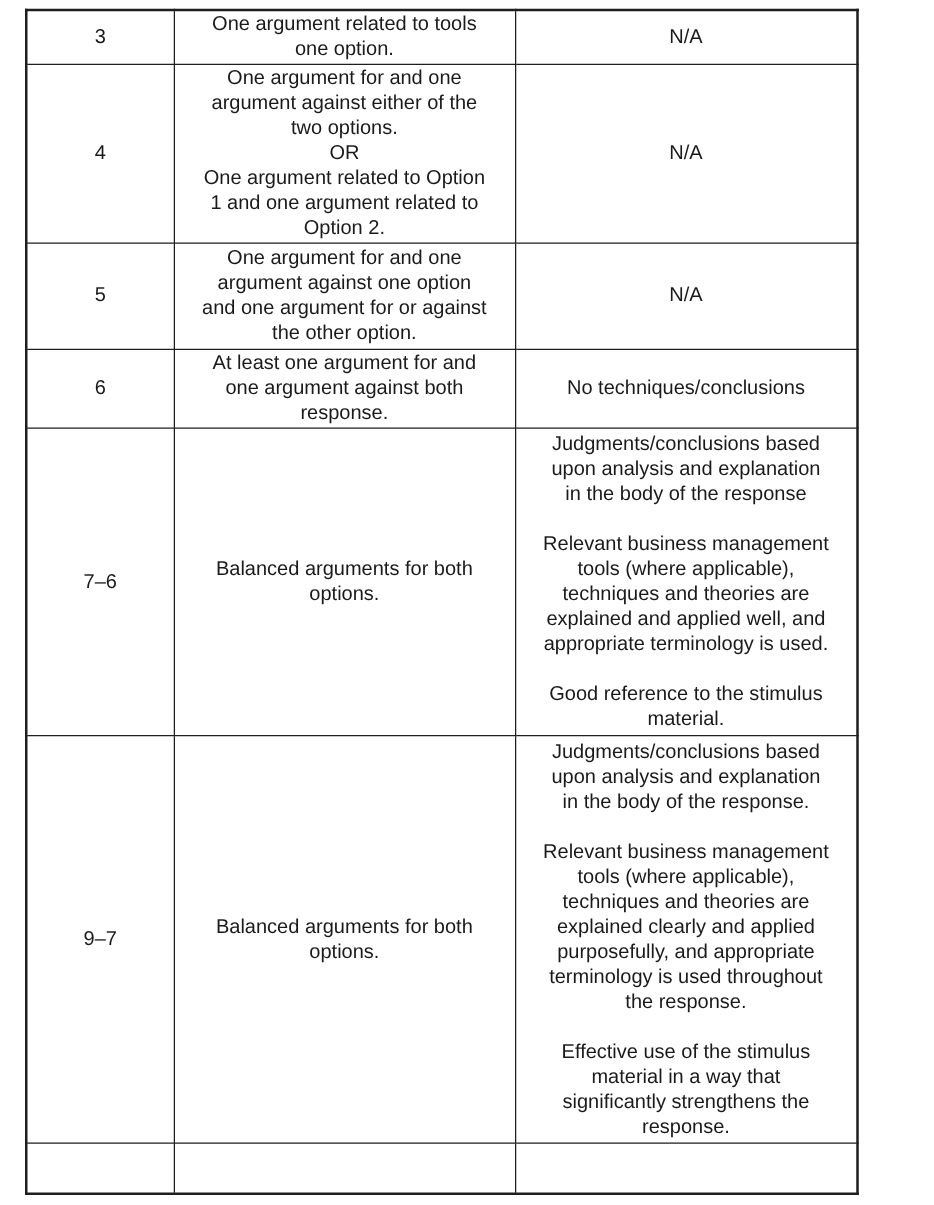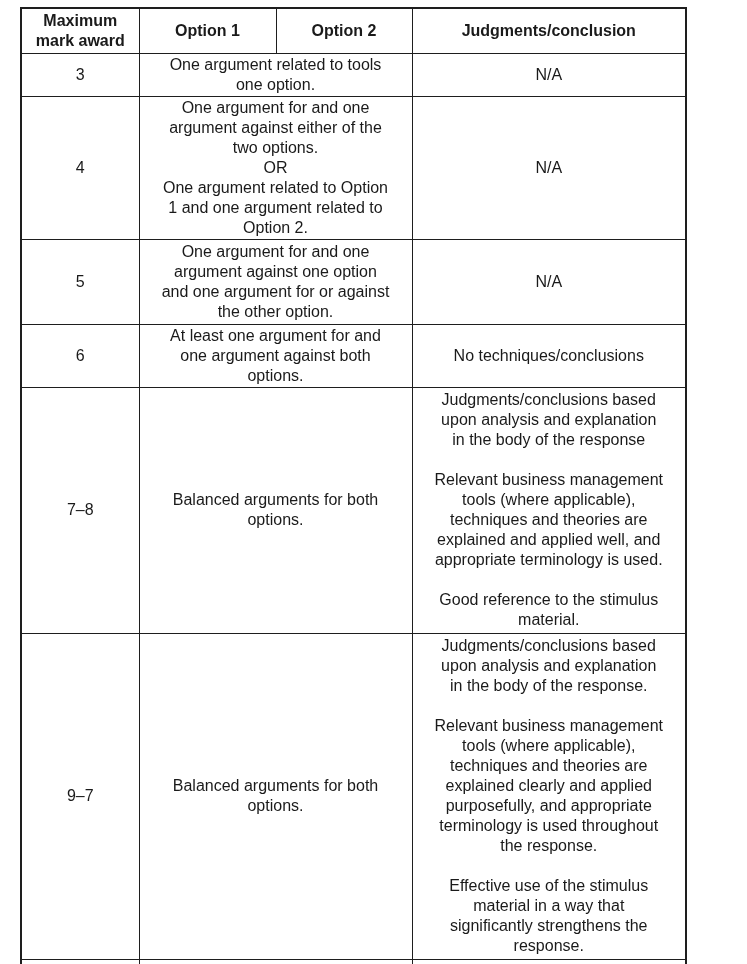--- a/index.html
+++ b/index.html
@@ -59,27 +59,20 @@
 
 <table class="markscheme">
   <colgroup>
     <col style="width:118px">
     <col style="width:137px">
     <col style="width:136px">
     <col style="width:274px">
   </colgroup>
 
   <tbody>
-      <tr class="r-header">
-    <th>Maximum
-mark award</th>
-    <th>Option 1</th>
-    <th>Option 2</th>
-    <th>Judgments/conclusion</th>
-  </tr>
 
   <tr class="r-3">
     <td class="mark">3</td>
     <td colspan="2">One argument related to tools
 one option.</td>
     <td>N/A</td>
   </tr>
 
   <tr class="r-4">
     <td class="mark">4</td>
@@ -99,26 +92,26 @@
 argument against one option
 and one argument for or against
 the other option.</td>
     <td>N/A</td>
   </tr>
 
   <tr class="r-6">
     <td class="mark">6</td>
     <td colspan="2">At least one argument for and
 one argument against both
-options.</td>
+response.</td>
     <td>No techniques/conclusions</td>
   </tr>
 
   <tr class="r-78">
-    <td class="mark">7–8</td>
+    <td class="mark">7–6</td>
     <td colspan="2">Balanced arguments for both
 options.</td>
     <td class="judgment-block">Judgments/conclusions based
 upon analysis and explanation
 in the body of the response
 
 Relevant business management
 tools (where applicable),
 techniques and theories are
 explained and applied well, and

